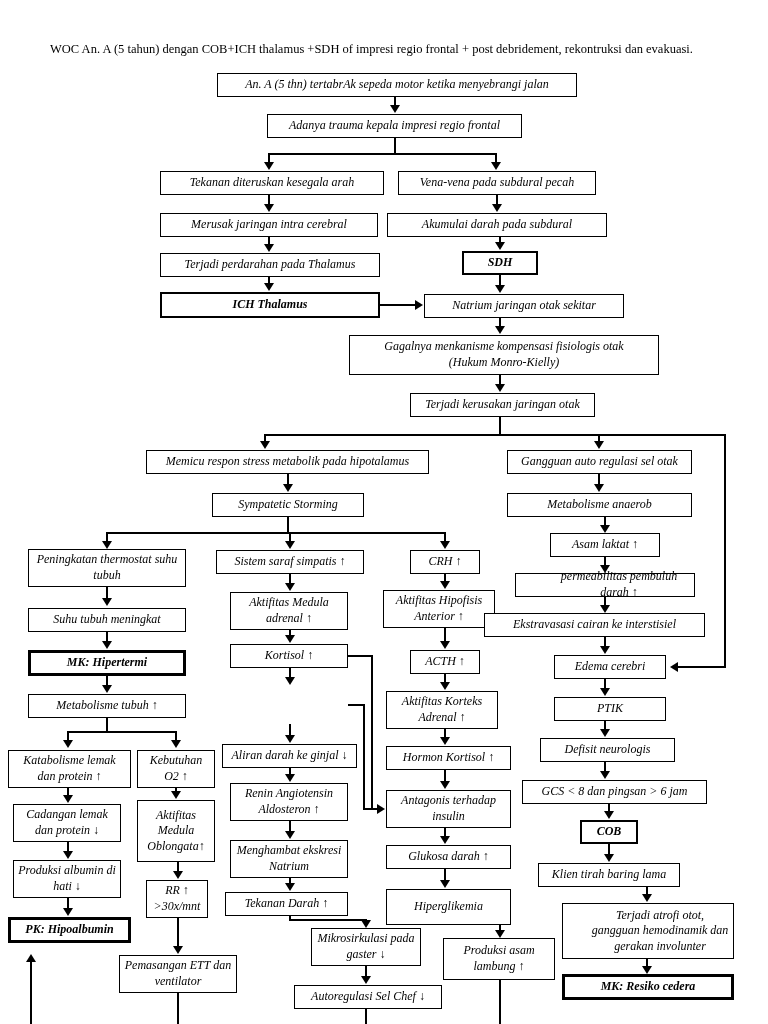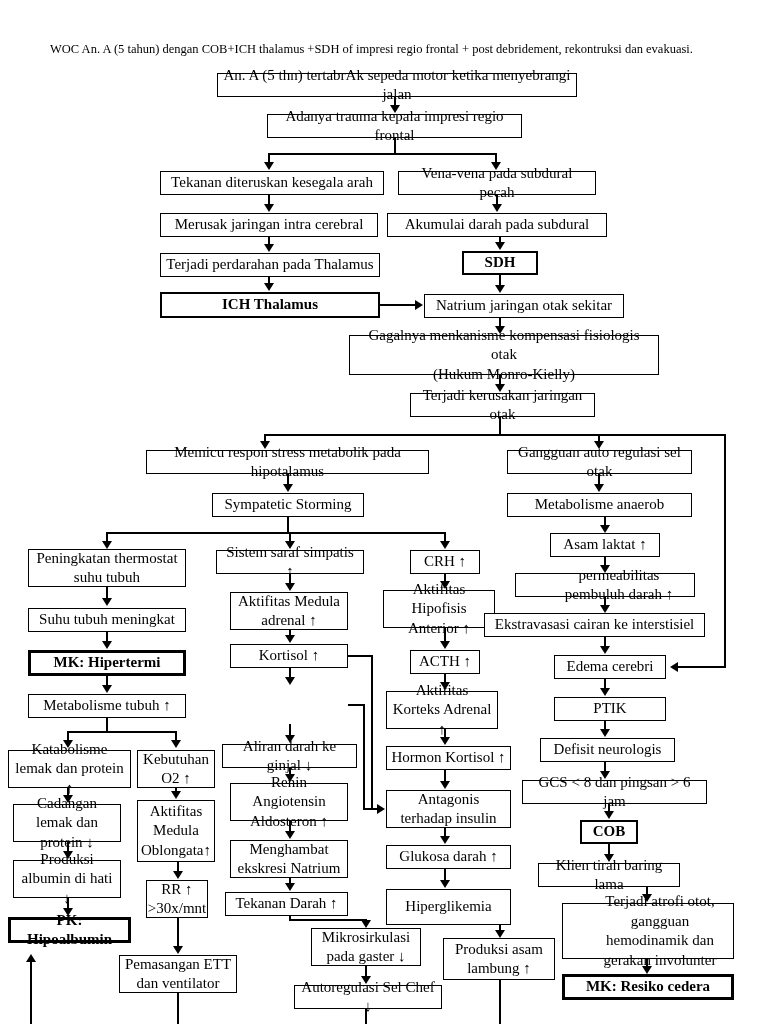--- a/index.html
+++ b/index.html
@@ -25,24 +25,25 @@
   
   .node{
     position:absolute;
     box-sizing:border-box;
     border:1px solid #000000;
     background:#ffffff;
     display:flex;
     align-items:center;
     justify-content:center;
     text-align:center;
-    font-size:15px;
+    font-size:12px;
     line-height:1.3;
     padding:2px 4px;
     z-index:3;
+    font-style:italic;
   }
   .node.mk{
     border:3px solid #000000;
     font-weight:bold;
   }
   .node.sdh{
     border:2px solid #000000;
     font-weight:bold;
   }
   .node.ich{

